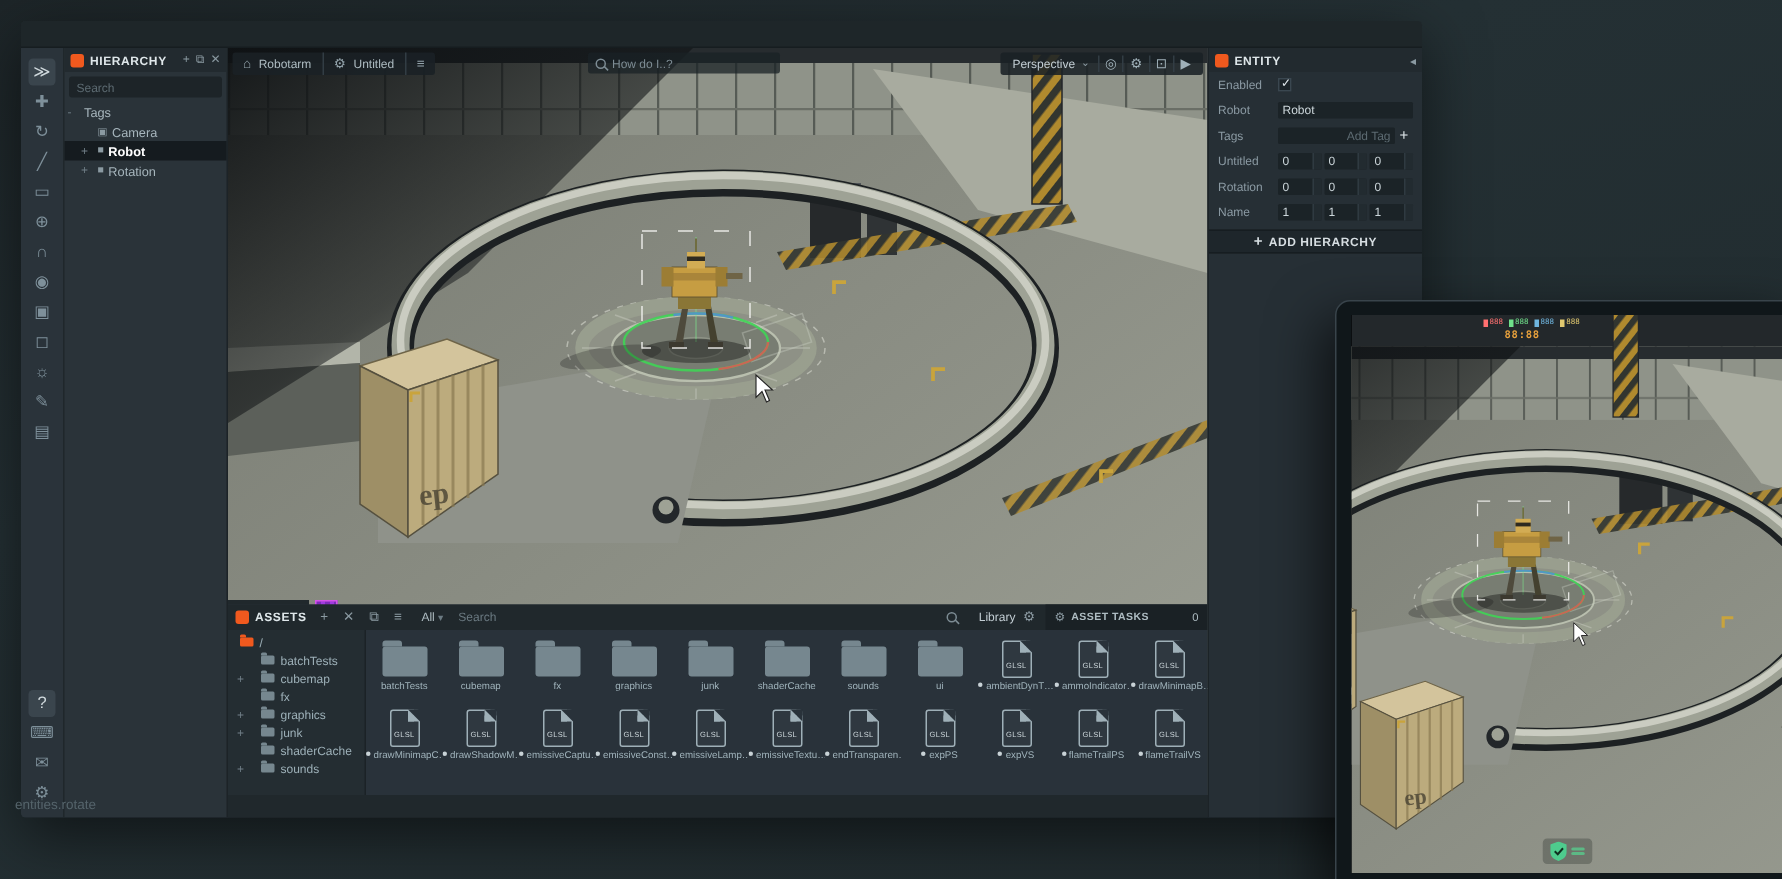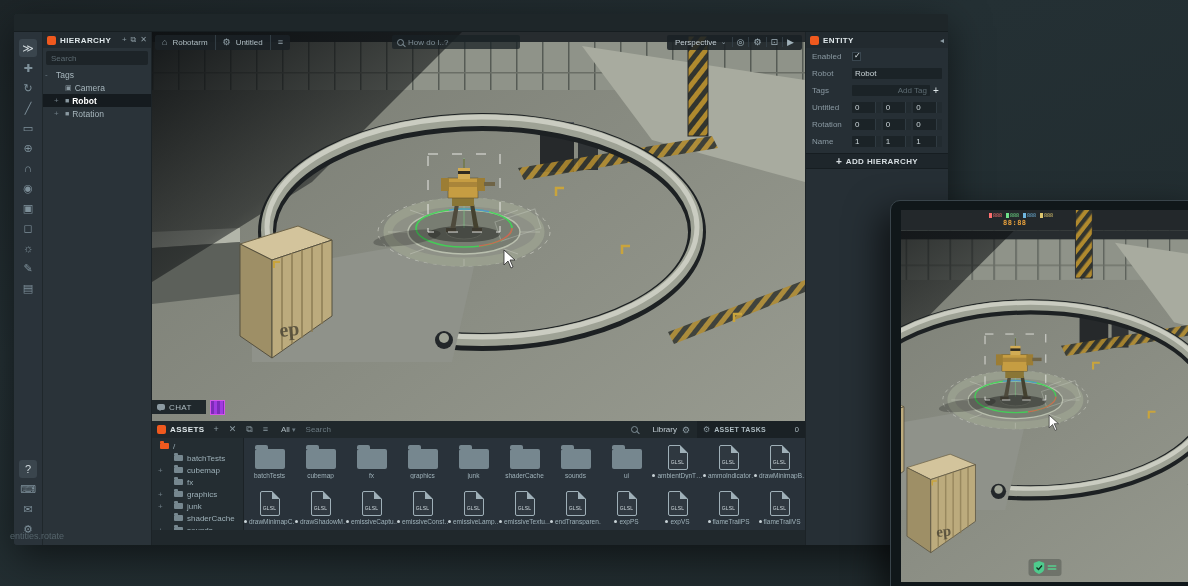--- a/index.html
+++ b/index.html
@@ -64,21 +64,21 @@
   
   .chat-bar { position:absolute; left:0; bottom:116px; width:54px; height:14px; background:#20282c;
               display:flex; align-items:center; padding:0 5px; z-index:6; cursor:pointer; }
   .chat-bub { width:8px; height:6px; background:#8b9aa2; border-radius:2px; position:relative; margin-right:4px; }
   .chat-bub::after { content:""; position:absolute; left:1px; bottom:-3px; border:2px solid transparent; border-top-color:#8b9aa2; }
   .chat-label { font-size:8px; font-weight:normal; color:#aebcc2; letter-spacing:.4px; }
   .chat-avatar { position:absolute; left:58px; bottom:115px; width:15px; height:15px; z-index:6; border:1px solid #d554e8;
                  background:repeating-linear-gradient(90deg,#7c2bb8 0 3px,#a13ae0 3px 6px),#8a30c8; cursor:pointer; }
 
   
-  .assets { position:absolute; left:0; bottom:0; width:653px; height:109px; background:#29323a; z-index:7;margin-top:44px; }
+  .assets { position:absolute; left:0; bottom:0; width:653px; height:127px; background:#29323a; z-index:7;margin-top:44px; }
   .assets-head { height:17px; background:#20282c; display:flex; align-items:center; padding:0 5px; position:relative; }
   .assets-head .a-ico { font-size:9px; color:#8b9aa2; margin:0 5px; cursor:pointer; }
   .filter { font-size:8px; color:#aebcc2; margin-left:8px; cursor:pointer; }
   .assets-search { flex:1; margin:0 10px; display:flex; align-items:center; }
   .assets-search input { flex:1; background:transparent; border:none; outline:none; font-size:8px;
                          color:#aebcc2; font-family:inherit; }
   .assets-search input::placeholder { color:#6b7a82; }
   .lib-btn { font-size:8px; color:#c3ced4; display:flex; align-items:center; margin-right:110px; cursor:pointer; }
   .lib-btn .gear { margin-left:5px; color:#8b9aa2; font-size:9px; }
   .tasks { position:absolute; right:0; top:0; width:108px; height:17px; background:#1a2125;

